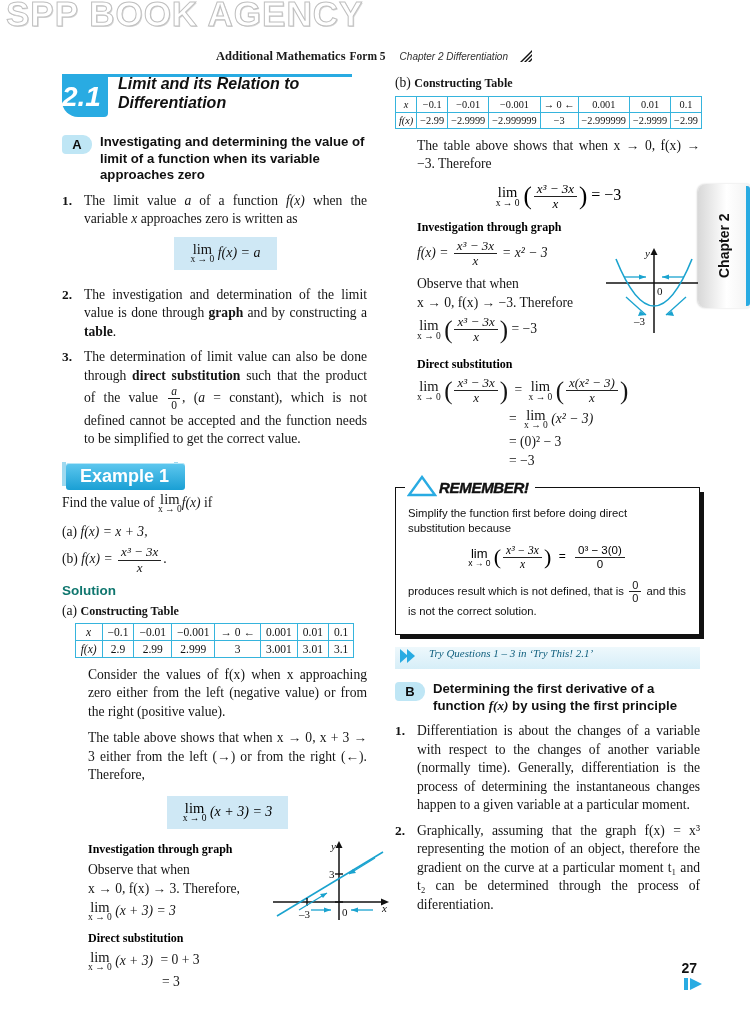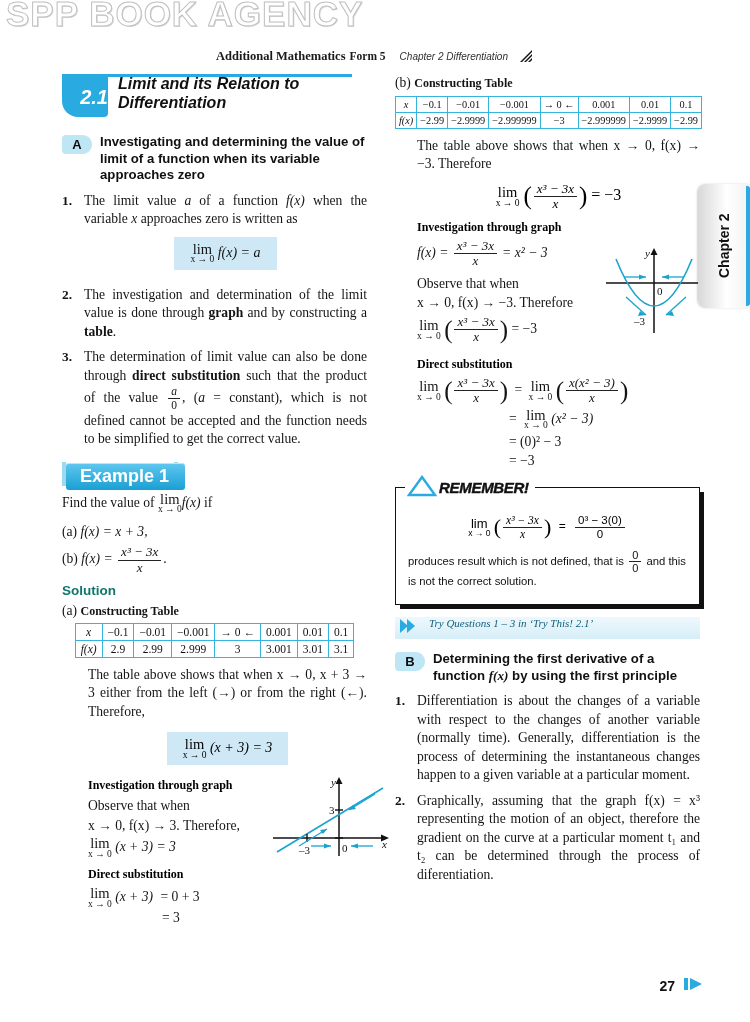--- a/index.html
+++ b/index.html
@@ -59,22 +59,22 @@
     background:#29ABE2;
   }
   .sec-num {
     position:absolute; left:0; top:3px;
     width:46px; height:40px;
     background:#29ABE2;
     border-bottom-left-radius:16px;
     border-bottom-right-radius:4px;
     color:#ffffff;
     font-family:"Liberation Sans", sans-serif;
-    font-weight:bold; font-style:italic; font-size:20px;
-    line-height:40px; text-align:right;
+    font-weight:bold; font-style:italic; font-size:28px;
+    line-height:40px; text-align:left;
   }
   .sec-title {
     position:absolute; left:56px; top:0px; width:240px;
     font-family:"Liberation Sans", sans-serif;
     font-weight:bold; font-style:italic;
     font-size:16px; line-height:19px; color:#111;
   }
 
   
   .subsec { display:flex; align-items:flex-start; margin:10px 0 8px 0; }
@@ -266,21 +266,21 @@
     display:flex; align-items:center; justify-content:center;
     font-family:"Liberation Sans", sans-serif;
     font-weight:bold; font-size:14px; color:#111;
     writing-mode:vertical-rl;
     transform:rotate(180deg);
   }
 
   
   #pagefoot {
     position:absolute; right:46px; bottom:26px;
-    display:flex; align-items:center;
+    display:flex; align-items:center;flex-direction:column;
   }
   #pagefoot .pnum {
     font-family:"Liberation Sans", sans-serif;
     font-weight:bold; font-size:14px; color:#111;
     margin-right:7px;
   }
 </style>
 </head>
 <body>
 
@@ -383,20 +383,21 @@
       <td>2.999</td>
       <td>3</td>
       <td>3.001</td>
       <td>3.01</td>
       <td>3.1</td>
     </tr>
   </tbody>
     </table>
 
   <div style="padding-left:26px;">
+    <p class="body">Consider the values of f(x) when x approaching zero either from the left (negative value) or from the right (positive value).</p>
     <p class="body">The table above shows that when x → 0, x + 3 → 3 either from the left (→) or from the right (←). Therefore,</p>
 
     <div class="center">
       <span class="hl">
         <span class="lim"><span class="lop">lim</span><span class="lsub">x → 0</span></span>
         <span class="mi" style="font-size:14px;">(x + 3) = 3</span>
       </span>
     </div>
 
     <div style="position:relative; margin-top:4px;">
@@ -553,20 +554,21 @@
     <div class="remember-shadow"></div>
     <div class="remember-tag">
       <span class="tri">
         <svg width="30" height="22" viewBox="0 0 30 22">
           <polygon points="15,2 28,20 2,20" fill="none" stroke="#29ABE2" stroke-width="2.4"></polygon>
         </svg>
       </span>
       <span class="rtxt">REMEMBER!</span>
     </div>
     <div class="remember-box">
+      <p>Simplify the function first before doing direct substitution because</p>
       <div class="center" style="margin:8px 0 8px 0;">
         <span style="font-family:'Liberation Sans', sans-serif; font-size:12px;">
           <span class="lim"><span class="lop" style="font-size:13px;">lim</span><span class="lsub" style="font-size:8.5px;">x → 0</span></span>
           <span class="paren" style="font-size:22px;">(</span><span class="frac"><span class="nu mi" style="font-size:11.5px;">x³ − 3x</span><span class="de mi" style="font-size:11.5px;">x</span></span><span class="paren" style="font-size:22px;">)</span>
           <span style="margin:0 4px;">=</span>
           <span class="frac"><span class="nu" style="font-size:11.5px;">0³ − 3(0)</span><span class="de" style="font-size:11.5px;">0</span></span>
         </span>
       </div>
       <p>
         <span>produces result which is not defined, that is </span><span class="frac" style="font-family:'Liberation Sans', sans-serif;"><span class="nu" style="font-size:11px;">0</span><span class="de" style="font-size:11px;">0</span></span><span> and this is not the correct solution.</span>

